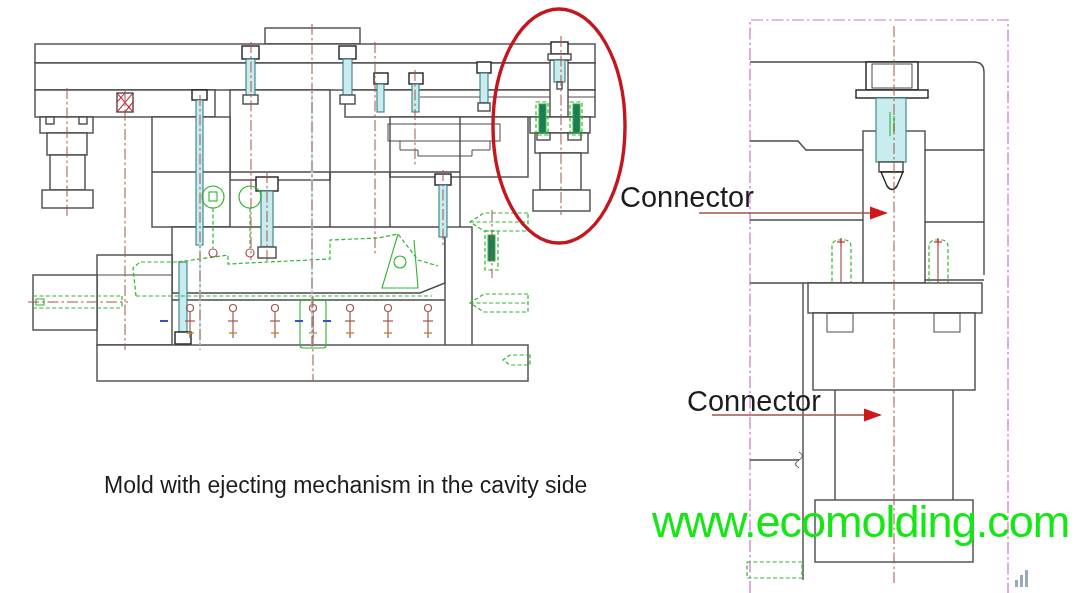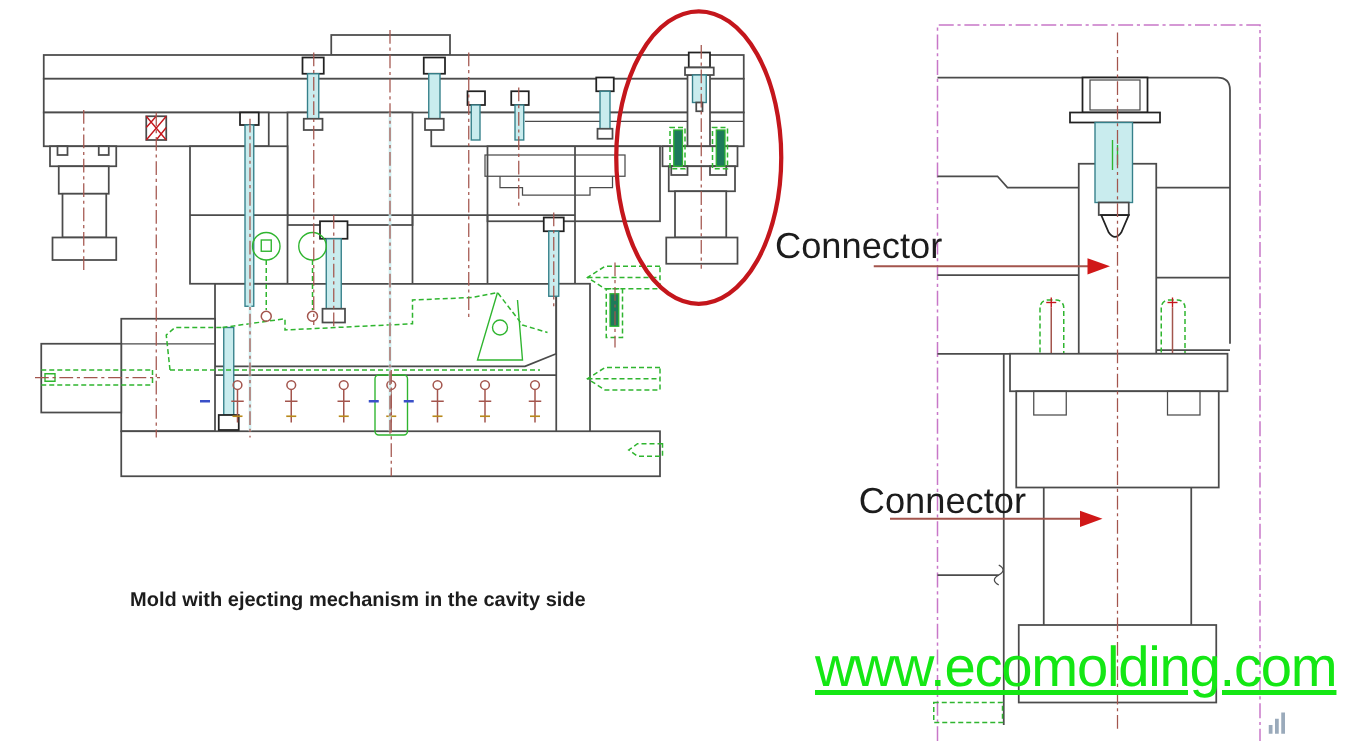--- a/index.html
+++ b/index.html
@@ -28,21 +28,21 @@
   .blu  { stroke:var(--blue-mark,#3a50c8); stroke-width:2; fill:none; }
   .gld  { stroke:var(--gold,#b8891b); stroke-width:1.3; fill:none; }
   .brn  { stroke:var(--centerline,#a3554d); stroke-width:1.2; fill:none; }
   .gry  { fill:#9aaabb; }
 
   .label {
     position:absolute; color:var(--text,#1c1c1c); white-space:nowrap;
     font-family:"Liberation Sans", sans-serif;
   }
   .lbl-part    { font-size:29px; }
-  .lbl-caption { font-size:16px;font-weight:bold; }
+  .lbl-caption { font-size:23px; }
   .lbl-site    { font-size:45px; color:var(--website,#14e714); letter-spacing:-1px; }
 </style>
 </head>
 <body>
 
 <div class="stage">
 
 <svg width="1077" height="593" viewBox="0 0 1077 593">
   <defs>
     <pattern id="hatch" width="6" height="6" patternUnits="userSpaceOnUse" patternTransform="rotate(45)">
@@ -324,15 +324,15 @@
     <polygon class="arwh" points="864,408.5 882,415 864,421.5"></polygon>
   </g>
 </svg>
 
 <div class="label lbl-part" style="left:620px; top:181px;">Connector</div>
 
 <div class="label lbl-part" style="left:687px; top:385px;">Connector</div>
 
 <div class="label lbl-caption" style="left:104px; top:472px;">Mold with ejecting mechanism in the cavity side</div>
 
-<div class="label lbl-site" style="left:652px; top:508px;text-decoration:underline;">www.ecomolding.com</div>
+<div class="label lbl-site" style="left:652px; top:496px;">www.ecomolding.com</div>
 
 </div>
 
 </body></html>

